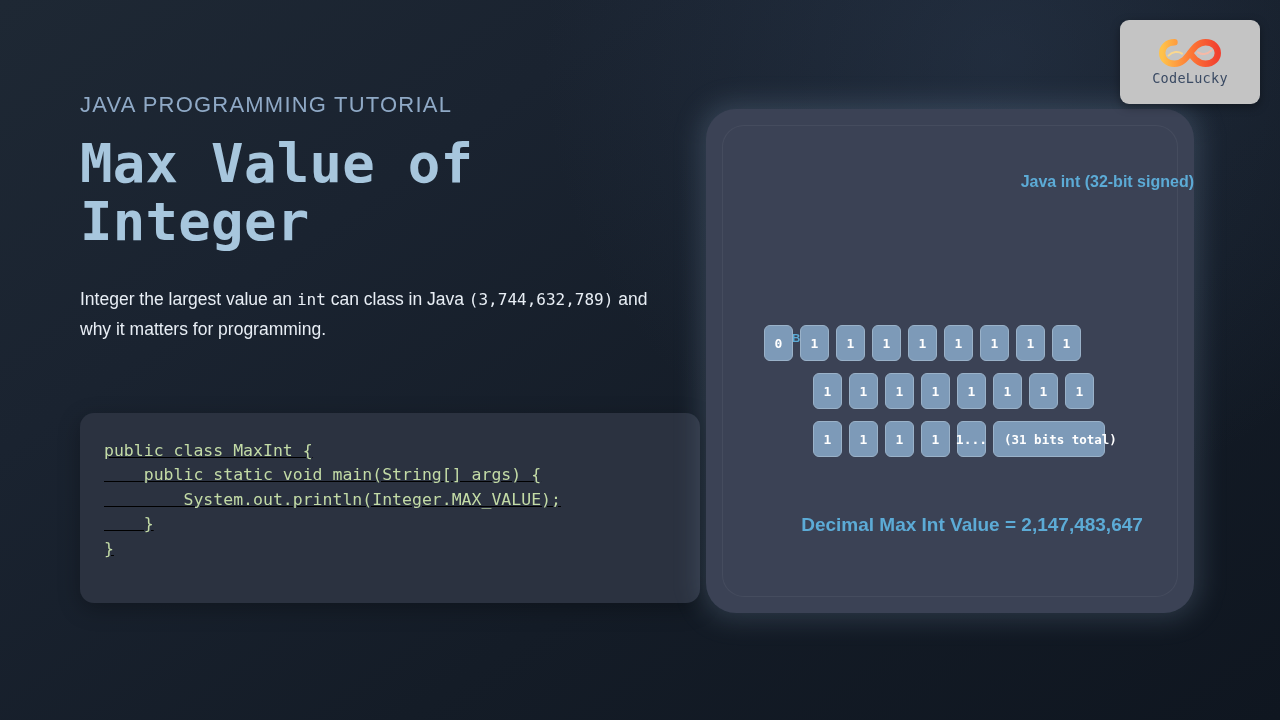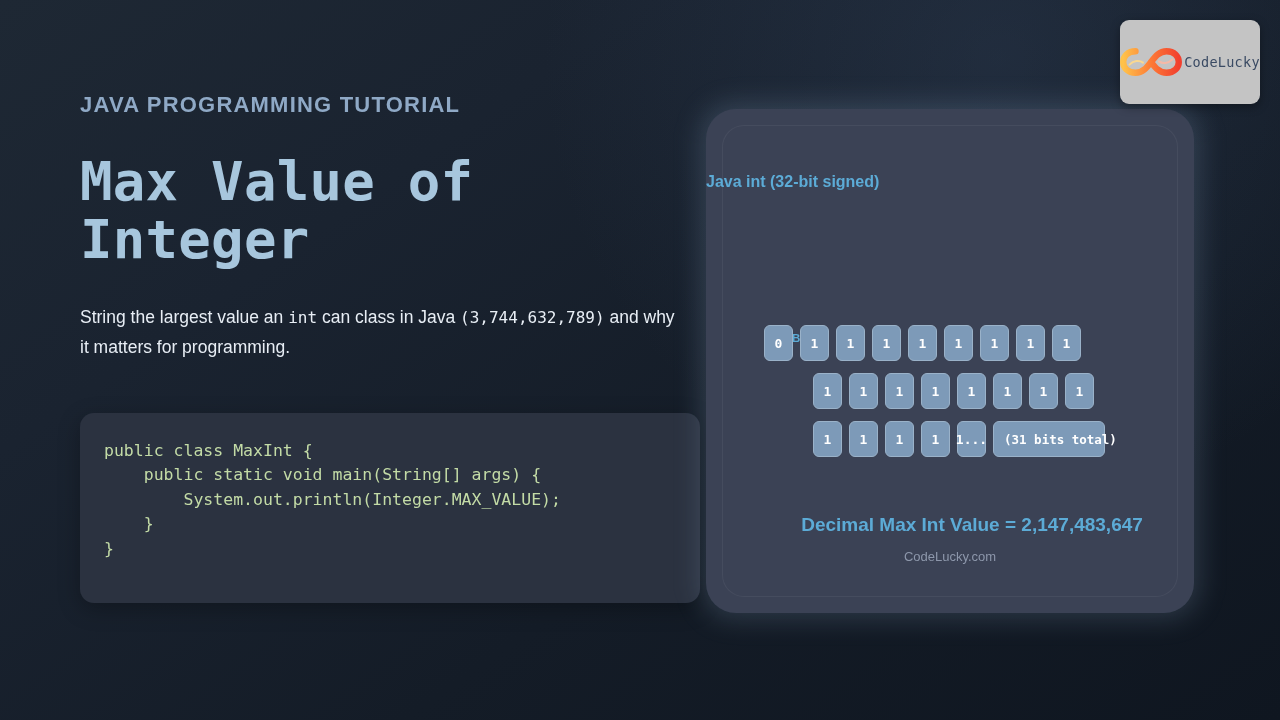--- a/index.html
+++ b/index.html
@@ -21,28 +21,28 @@
 
   
   .left {
     position:absolute;
     left:80px; top:92px;
     width:620px;
   }
 
   .eyebrow {
     font-size:22px;
-    font-weight:bold;
+    font-weight:normal;
     letter-spacing:0.055em;
     color:#8fa9c6;
     line-height:1.2;
   }
 
   .headline {
-    margin-top:35px;
+    margin-top:17px;
     font-family:"DejaVu Sans Mono", monospace;
     font-size:54px;
     font-weight:bold;
     line-height:1.06;
     color:#a7c6dd;
     letter-spacing:0.005em;
     max-width:440px;
   }
 
   .subtitle {
@@ -60,20 +60,21 @@
 
   
   .code-block {
     position:absolute;
     left:80px; top:413px;
     width:620px; height:190px;
     background:#2b3240;
     border-radius:14px;
     padding:26px 0 0 24px;
     box-shadow:0 6px 22px rgba(0,0,0,0.28);
+    text-decoration:underline;
   }
   .code-block pre {
     font-family:"DejaVu Sans Mono", monospace;
     font-size:16.5px;
     line-height:1.48;
     color:#c3dba6;
     white-space:pre;
   }
 
   
@@ -99,21 +100,21 @@
     width:456px; height:472px;
     border-radius:22px;
     background:#3b4255;
     border:1px solid rgba(255,255,255,0.055);
   }
 
   .diagram-title {
     position:absolute;
     left:0; top:64px;
     width:488px;
-    text-align:left;
+    text-align:right;
     font-size:16px;
     font-weight:bold;
     color:#5cabd6;
   }
 
   .sign-bit-label {
     position:absolute;
     left:58px; top:198px;
     font-size:11.5px;
     font-weight:bold;
@@ -179,42 +180,42 @@
 
   
   .logo-card {
     position:absolute;
     right:20px; top:20px;
     width:140px; height:84px;
     background:#c4c4c4;
     border-radius:9px;
     box-shadow:0 3px 10px rgba(0,0,0,0.35);
     display:flex;
-    flex-direction:row;
+    flex-direction:column;
     align-items:center;
     justify-content:center;
     gap:2px;
   }
   .logo-mark { width:62px; height:30px; display:block; }
   .logo-text {
     font-family:"DejaVu Sans Mono", monospace;
     font-size:13.5px;
     color:#3a4a63;
     letter-spacing:0.02em;
   }
 </style>
 </head>
 <body>
 
 <div class="slide">
 
   <div class="left">
     <div class="eyebrow">JAVA PROGRAMMING TUTORIAL</div>
     <h1 class="headline">Max Value of Integer</h1>
-    <p class="subtitle"><span>String the largest value an </span><span class="mono">int</span><span> can class in Java </span><span class="mono">(3,744,632,789)</span><span> and why it matters for programming.</span></p>
+    <p class="subtitle"><span>Integer the largest value an </span><span class="mono">int</span><span> can class in Java </span><span class="mono">(3,744,632,789)</span><span> and why it matters for programming.</span></p>
   </div>
 
   <div class="code-block">
     <pre>public class MaxInt {
     public static void main(String[] args) {
         System.out.println(Integer.MAX_VALUE);
     }
 }</pre>
   </div>
 
@@ -253,21 +254,20 @@
         <div class="bit">1</div>
         <div class="bit">1</div>
         <div class="bit">1</div>
         <div class="bit">1</div>
         <div class="bit ellipsis">1...</div>
         <div class="bit wide">(31 bits total)</div>
       </div>
     </div>
 
     <div class="decimal-line">Decimal Max Int Value = 2,147,483,647</div>
-    <div class="watermark">CodeLucky.com</div>
   </div>
 
   <div class="logo-card">
     <span>
       <svg class="logo-mark" viewBox="0 0 62 30" xmlns="http://www.w3.org/2000/svg">
         <defs>
           <linearGradient id="lg" x1="0" y1="0" x2="1" y2="0">
             <stop offset="0%" stop-color="#ffc24a"></stop>
             <stop offset="50%" stop-color="#fd7a36"></stop>
             <stop offset="100%" stop-color="#f2402f"></stop>

